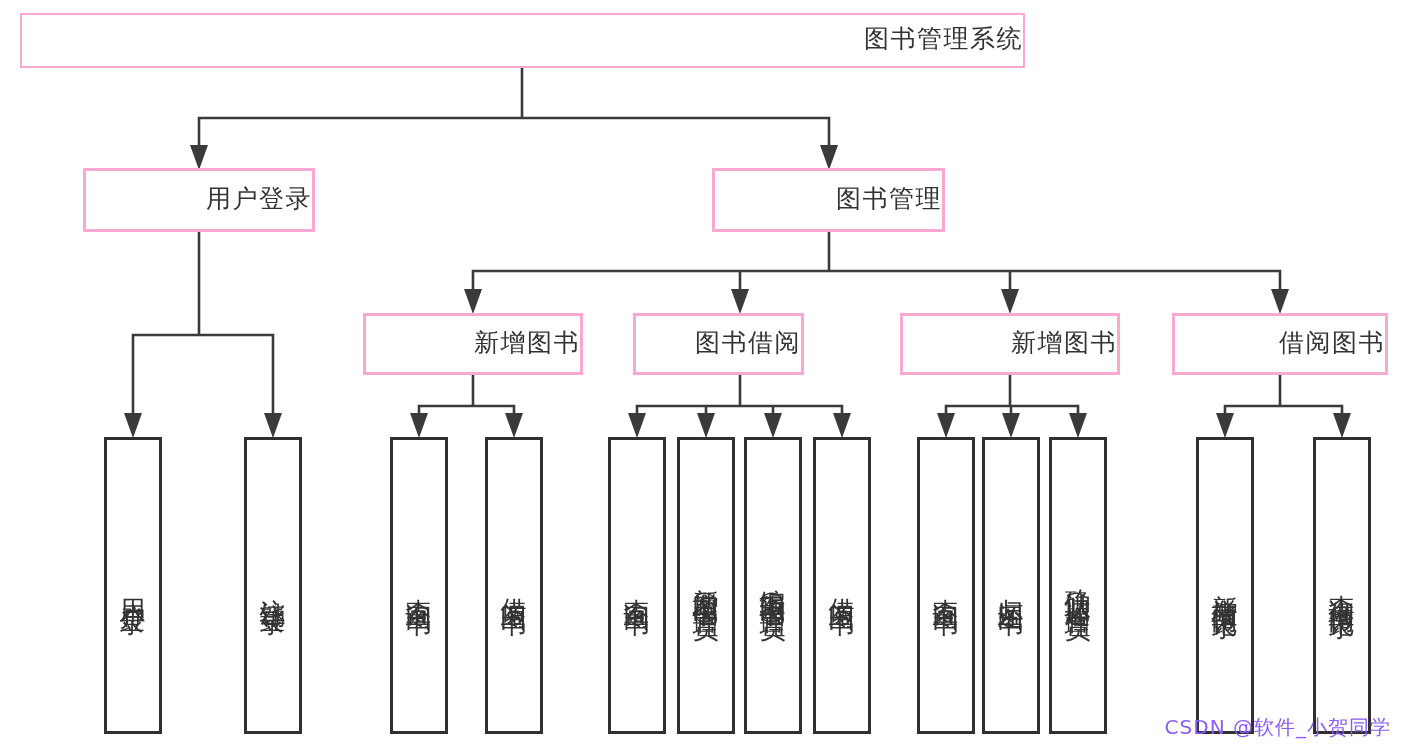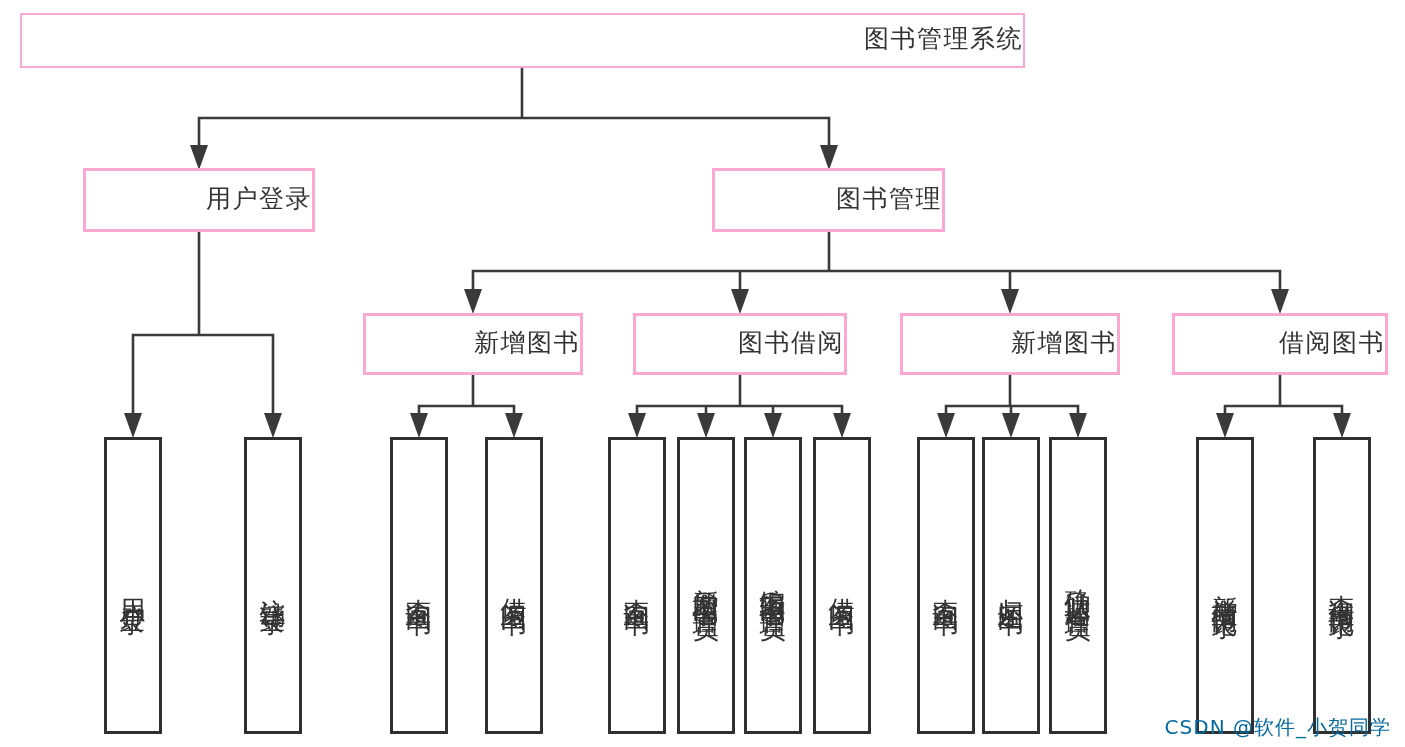--- a/index.html
+++ b/index.html
@@ -25,21 +25,21 @@
   .vbox{
     position:absolute;box-sizing:border-box;
     width:58px;height:297px;top:437px;
     border:3px solid #303030;background:#ffffff;
     display:flex;align-items:center;justify-content:center;
     writing-mode:vertical-rl;text-orientation:mixed;
     font-size:26px;letter-spacing:4px;line-height:1;color:#333333;
   }
   .watermark{
     position:absolute;right:14px;bottom:6px;
-    font-size:20px;letter-spacing:1px;color:#0369a1;
+    font-size:20px;letter-spacing:1px;color:#8b5cf6;
     z-index:10;white-space:nowrap;
   }
 </style>
 </head>
 <body>
 
 <div class="canvas">
 
   <svg class="wires" width="1405" height="747" viewBox="0 0 1405 747">
 
@@ -98,21 +98,21 @@
   <div class="hbox" style="left:83px;top:168px;width:232px;height:64px;">
     <span>用户登录</span>
   </div>
   <div class="hbox" style="left:712px;top:168px;width:233px;height:64px;">
     <span>图书管理</span>
   </div>
 
   <div class="hbox" style="left:363px;top:313px;width:220px;height:62px;">
     <span>新增图书</span>
   </div>
-  <div class="hbox" style="left:633px;top:313px;width:214px;height:62px;">
+  <div class="hbox" style="left:633px;top:313px;width:171px;height:62px;">
     <span>图书借阅</span>
   </div>
   <div class="hbox" style="left:900px;top:313px;width:220px;height:62px;">
     <span>新增图书</span>
   </div>
   <div class="hbox" style="left:1172px;top:313px;width:216px;height:62px;">
     <span>借阅图书</span>
   </div>
 
   <div class="vbox" style="left:104px;">

